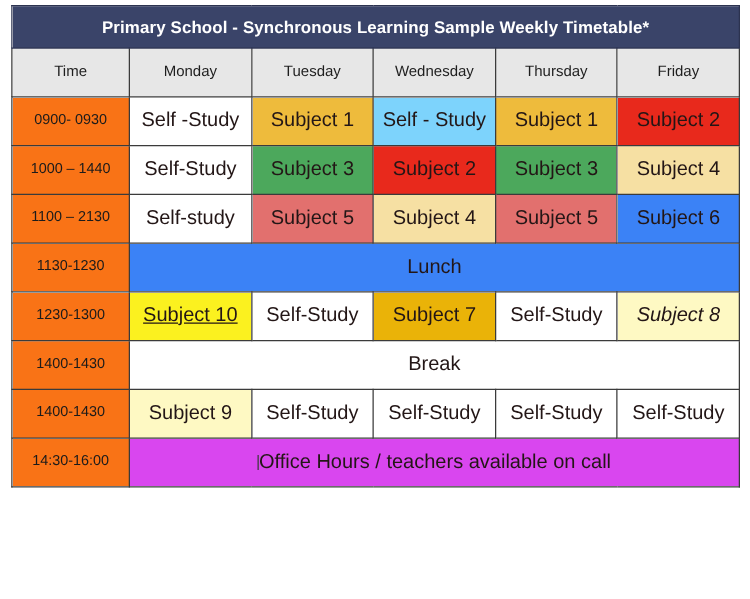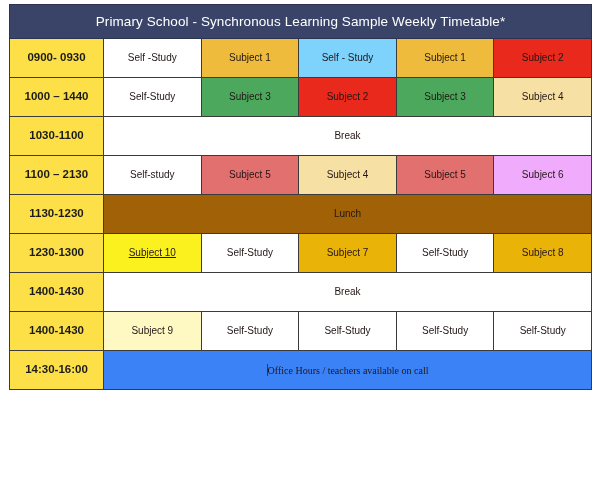--- a/index.html
+++ b/index.html
@@ -40,45 +40,45 @@
   }
   
   col.c-time  { width: 94px; }
   col.c-day   { width: 97.6px; }
 
   
   tr.title-row td {
     background: #3a4469;
     color: #ffffff;
     font-size: 13.5px;
-    font-weight: normal;
+    font-weight: bold;
     height: 33px;
     border: 1px solid #2c3350;
     letter-spacing: 0.1px;
   }
   
   tr.head-row td {
     background: #e7e7e7;
     height: 38px;
     font-weight: normal;
     font-size: 12px;
     color: #1e1e1e;
   }
   
   tr.body-row td {
     height: 38px;
     background: #ffffff;
     font-weight: normal;
-    font-size: 10px;
+    font-size: 16px;
   }
   tr.body-row td.time-cell {
-    font-weight: bold;
+    font-weight: normal;
     font-size: 11.5px;
     color: #1b1b1b;
-    background: #fde047;
+    background: #f97316;
   }
   td.span-cell {
     font-weight: normal;
     font-size: 11.5px;
   }
   td.subject {
     font-weight: bold;
     font-size: 11.5px;
     color: #261515;
   }
@@ -107,71 +107,75 @@
       <col class="c-day">
         <col class="c-day">
         <col class="c-day">
         <col class="c-day">
         <col class="c-day">
     </colgroup>
     <tbody>
       <tr class="title-row">
         <td colspan="6">Primary School - Synchronous Learning Sample Weekly Timetable*</td>
       </tr>
+      <tr class="head-row">
+          <td>Time</td>
+          <td>Monday</td>
+          <td>Tuesday</td>
+          <td>Wednesday</td>
+          <td>Thursday</td>
+          <td>Friday</td>
+        </tr>
     <tr class="body-row">
           <td class="time-cell">0900- 0930</td>
           <td class="selfstudy" style="background: rgb(255, 255, 255);">Self -Study</td>
           <td class="subject" style="background: rgb(238, 187, 60);">Subject 1</td>
           <td class="selfstudy" style="background: #7dd3fc;">Self - Study</td>
           <td class="subject" style="background: rgb(238, 187, 60);">Subject 1</td>
           <td class="subject" style="background: rgb(232, 41, 28);">Subject 2</td>
         </tr>
         <tr class="body-row">
           <td class="time-cell">1000 – 1440</td>
           <td class="selfstudy" style="background: rgb(255, 255, 255);">Self-Study</td>
           <td class="subject" style="background: rgb(76, 168, 92);">Subject 3</td>
           <td class="subject" style="background: rgb(232, 41, 28);">Subject 2</td>
           <td class="subject" style="background: rgb(76, 168, 92);">Subject 3</td>
           <td class="subject" style="background: rgb(246, 224, 163);">Subject 4</td>
         </tr>
         <tr class="body-row">
-          <td class="time-cell">1030-1100</td>
-          <td colspan="5" class="span-cell" style="background: rgb(255, 255, 255);">Break</td>
-        </tr>
-        <tr class="body-row">
           <td class="time-cell">1100 – 2130</td>
           <td class="selfstudy" style="background: rgb(255, 255, 255);">Self-study</td>
           <td class="subject" style="background: rgb(226, 112, 110);">Subject 5</td>
           <td class="subject" style="background: rgb(246, 224, 163);">Subject 4</td>
           <td class="subject" style="background: rgb(226, 112, 110);">Subject 5</td>
-          <td class="subject" style="background: #f0abfc;">Subject 6</td>
+          <td class="subject" style="background: #3b82f6;">Subject 6</td>
         </tr>
         <tr class="body-row">
           <td class="time-cell">1130-1230</td>
-          <td colspan="5" class="span-cell" style="background: #a16207;">Lunch</td>
+          <td colspan="5" class="span-cell" style="background: #3b82f6;">Lunch</td>
         </tr>
         <tr class="body-row">
           <td class="time-cell">1230-1300</td>
           <td class="subject" style="background: rgb(251, 241, 31); text-decoration: underline;">Subject 10</td>
           <td class="selfstudy" style="background: rgb(255, 255, 255);">Self-Study</td>
           <td class="subject" style="background: #eab308;">Subject 7</td>
           <td class="selfstudy" style="background: rgb(255, 255, 255);">Self-Study</td>
-          <td class="subject" style="background: #eab308;">Subject 8</td>
+          <td class="subject" style="background: #fef9c3; font-style: italic;">Subject 8</td>
         </tr>
         <tr class="body-row">
           <td class="time-cell">1400-1430</td>
           <td colspan="5" class="span-cell" style="background: rgb(255, 255, 255);">Break</td>
         </tr>
         <tr class="body-row">
           <td class="time-cell">1400-1430</td>
           <td class="subject" style="background: #fef9c3;">Subject 9</td>
           <td class="selfstudy" style="background: rgb(255, 255, 255);">Self-Study</td>
           <td class="selfstudy" style="background: rgb(255, 255, 255);">Self-Study</td>
           <td class="selfstudy" style="background: rgb(255, 255, 255);">Self-Study</td>
           <td class="selfstudy" style="background: rgb(255, 255, 255);">Self-Study</td>
         </tr>
         <tr class="body-row">
           <td class="time-cell">14:30-16:00</td>
-          <td colspan="5" class="span-cell" style="background: #3b82f6; font-family: Liberation Serif, serif;"><span class="caret"></span><span>Office Hours / teachers available on call</span></td>
+          <td colspan="5" class="span-cell" style="background: #d946ef;"><span class="caret"></span><span>Office Hours / teachers available on call</span></td>
         </tr>
       </tbody>
   </table>
 </div>
 
 </body></html>

